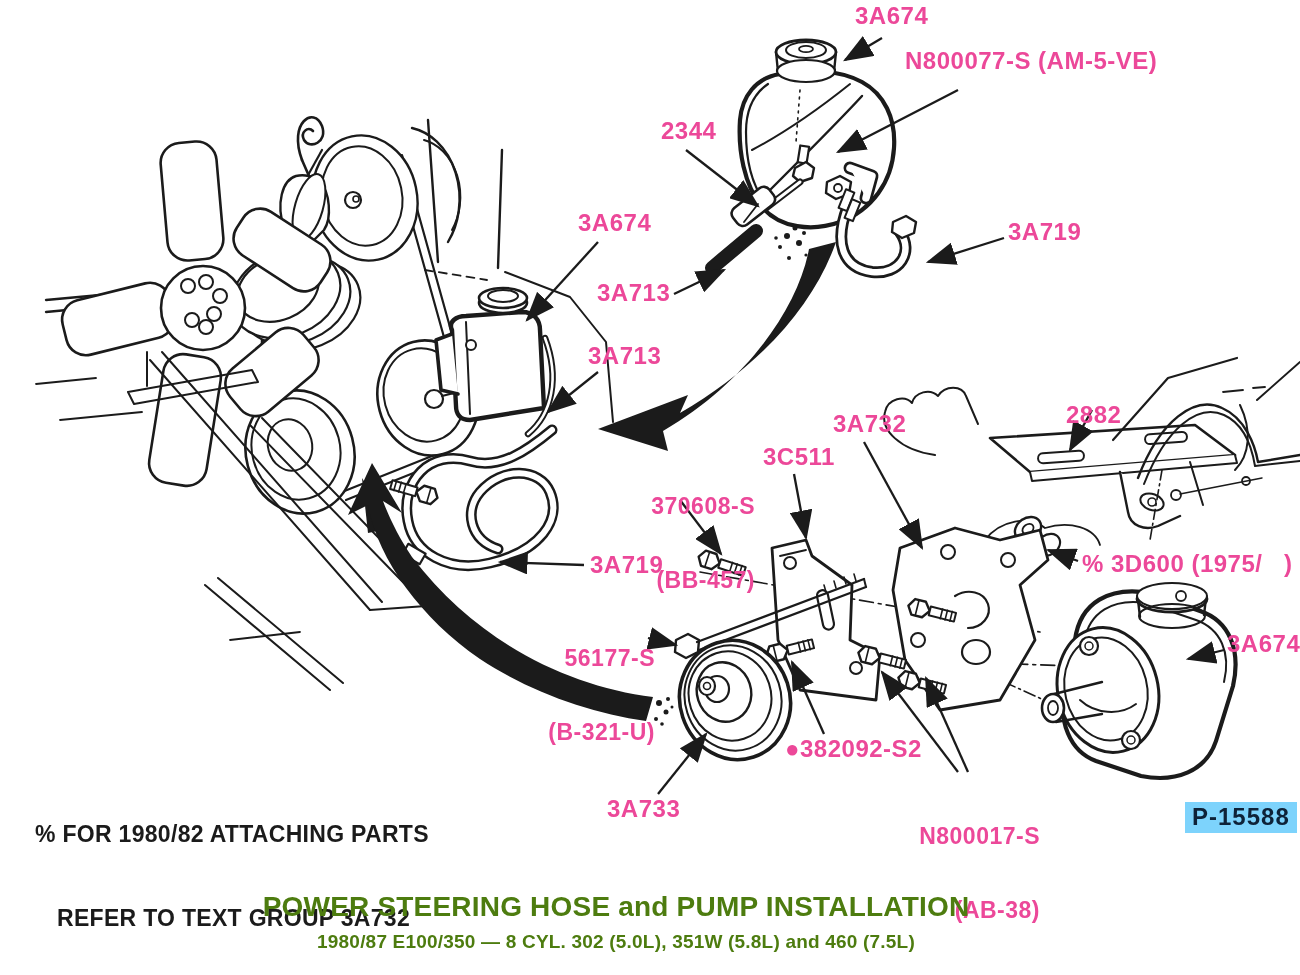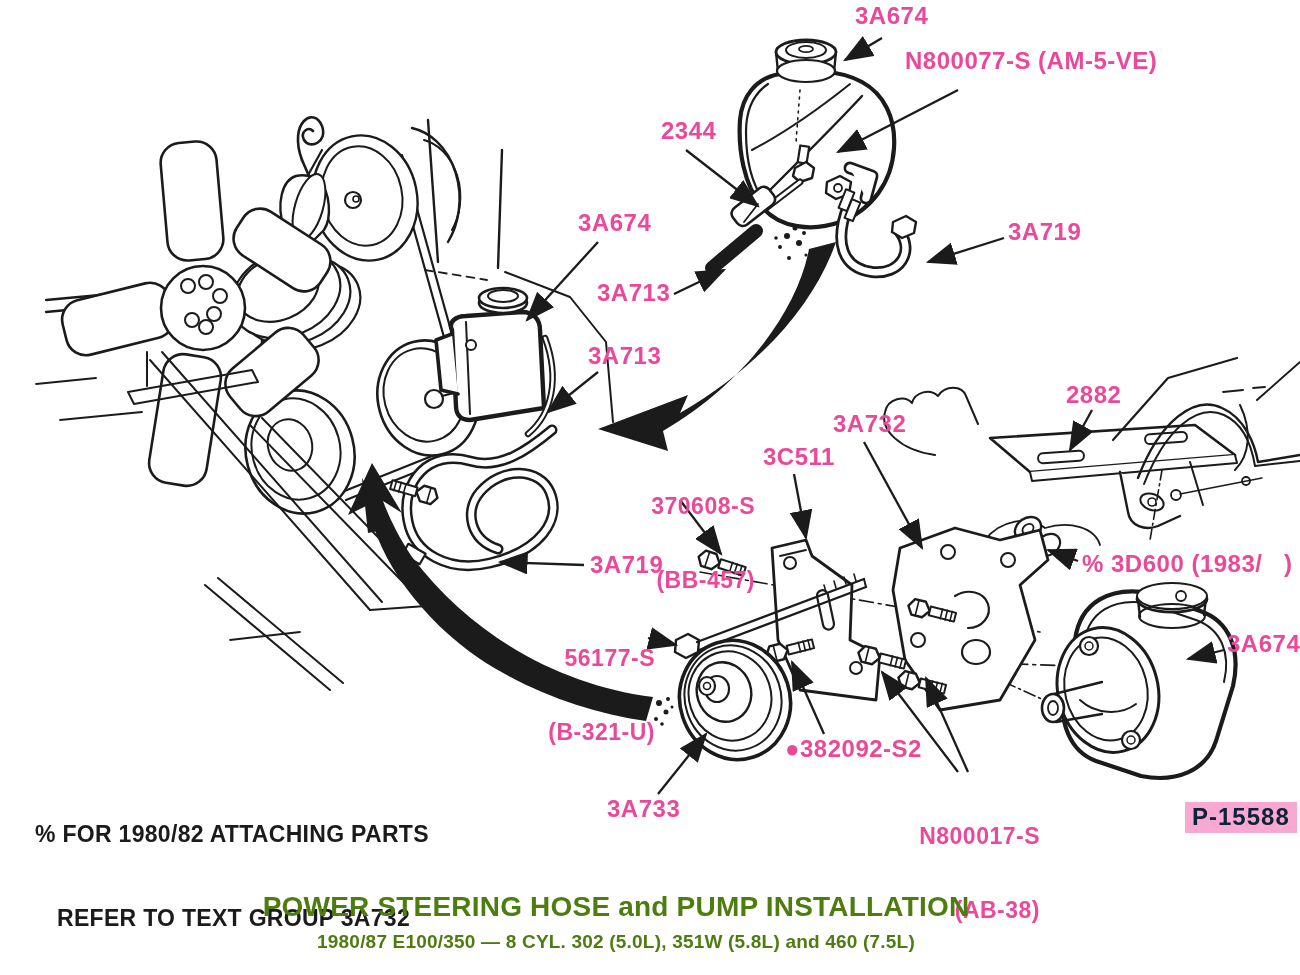--- a/index.html
+++ b/index.html
@@ -7,21 +7,21 @@
           font-family:"Liberation Sans", sans-serif;}
   svg.art{position:absolute;left:0;top:0;}
   .lbl{position:absolute;font:700 24px "Liberation Sans", sans-serif;color:#ec4899;
        letter-spacing:.5px;white-space:pre;line-height:1.08;}
   .lbl.small{font-size:23px;}
   .lbl2{text-align:right;}
   .note{position:absolute;font:700 23px "Liberation Sans", sans-serif;color:#1b1b1b;
         letter-spacing:.3px;line-height:1.22;white-space:pre;}
   .note .indent{padding-left:22px;}
   .plate{position:absolute;font:700 24px "Liberation Sans", sans-serif;color:#0e2238;
-         background:#f9a8d4;padding:1px 7px 2px 7px;letter-spacing:1px;}
+         background:#7dd3fc;padding:1px 7px 2px 7px;letter-spacing:1px;}
   .caption{position:absolute;left:0;width:1200px;text-align:center;color:#4d7c0f;
            font:700 28px "Liberation Sans", sans-serif;letter-spacing:.2px;line-height:1.5;padding-left:16px;}
   .caption .sub{font-size:19px;}
 </style>
 </head>
 <body>
 
 <div class="canvas">
 
 <svg class="art" width="1300" height="975" viewBox="0 0 1300 975">
@@ -346,28 +346,28 @@
   </g>
 </svg>
 
   <div class="lbl" style="left:855px;top:3px">3A674</div>
   <div class="lbl" style="left:905px;top:48px">N800077-S (AM-5-VE)</div>
   <div class="lbl" style="left:661px;top:118px">2344</div>
   <div class="lbl" style="left:578px;top:210px">3A674</div>
   <div class="lbl" style="left:597px;top:280px">3A713</div>
   <div class="lbl" style="left:588px;top:343px">3A713</div>
   <div class="lbl" style="left:1008px;top:219px">3A719</div>
-  <div class="lbl" style="left:1066px;top:382px">2882</div>
+  <div class="lbl" style="left:1066px;top:402px">2882</div>
   <div class="lbl" style="left:833px;top:411px">3A732</div>
   <div class="lbl lbl2 small" style="left:625px;top:444px;width:130px">
     <div>370608-S</div>
     <div>(BB-457)</div>
   </div>
   <div class="lbl" style="left:763px;top:444px">3C511</div>
-  <div class="lbl" style="left:1082px;top:551px">% 3D600 (1983/   )</div>
+  <div class="lbl" style="left:1082px;top:551px">% 3D600 (1975/   )</div>
   <div class="lbl" style="left:590px;top:552px">3A719</div>
   <div class="lbl lbl2 small" style="left:525px;top:596px;width:130px">
     <div>56177-S</div>
     <div>(B-321-U)</div>
   </div>
   <div class="lbl" style="left:1227px;top:631px">3A674</div>
   <div class="lbl" style="left:785px;top:736px">●382092-S2</div>
   <div class="lbl lbl2 small" style="left:875px;top:774px;width:165px">
     <div>N800017-S</div>
     <div>(AB-38)</div>

